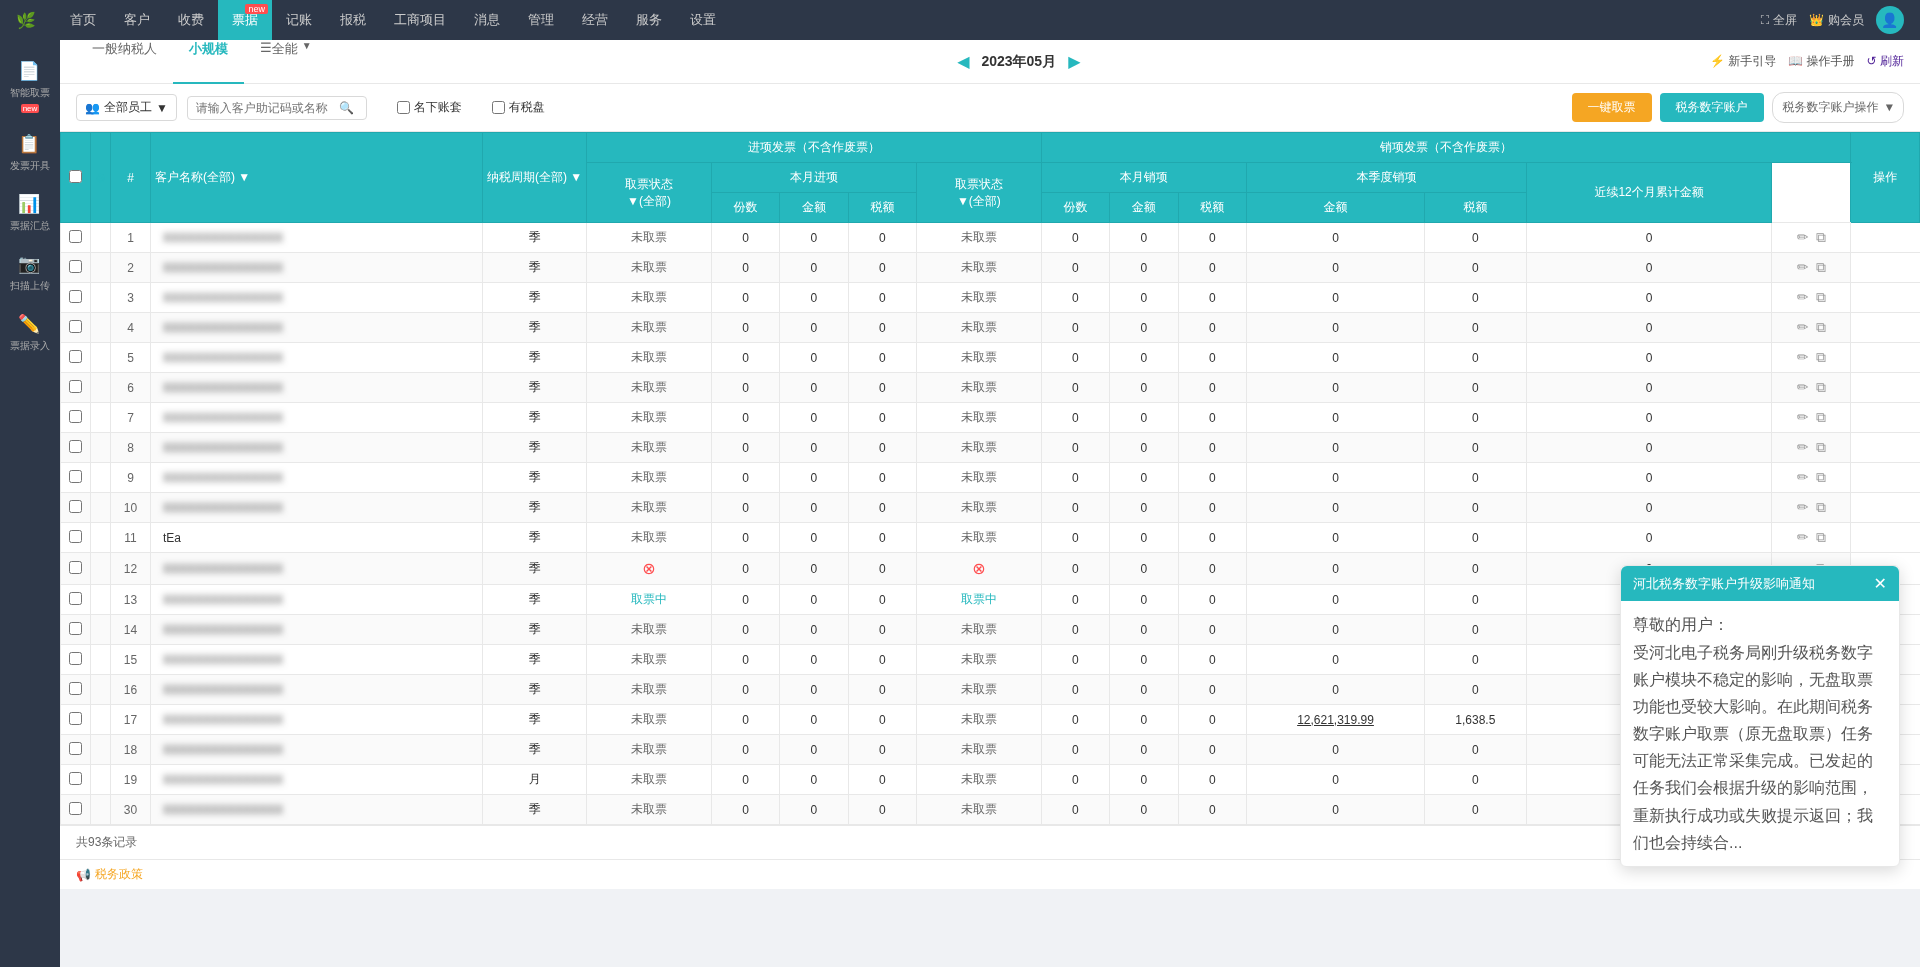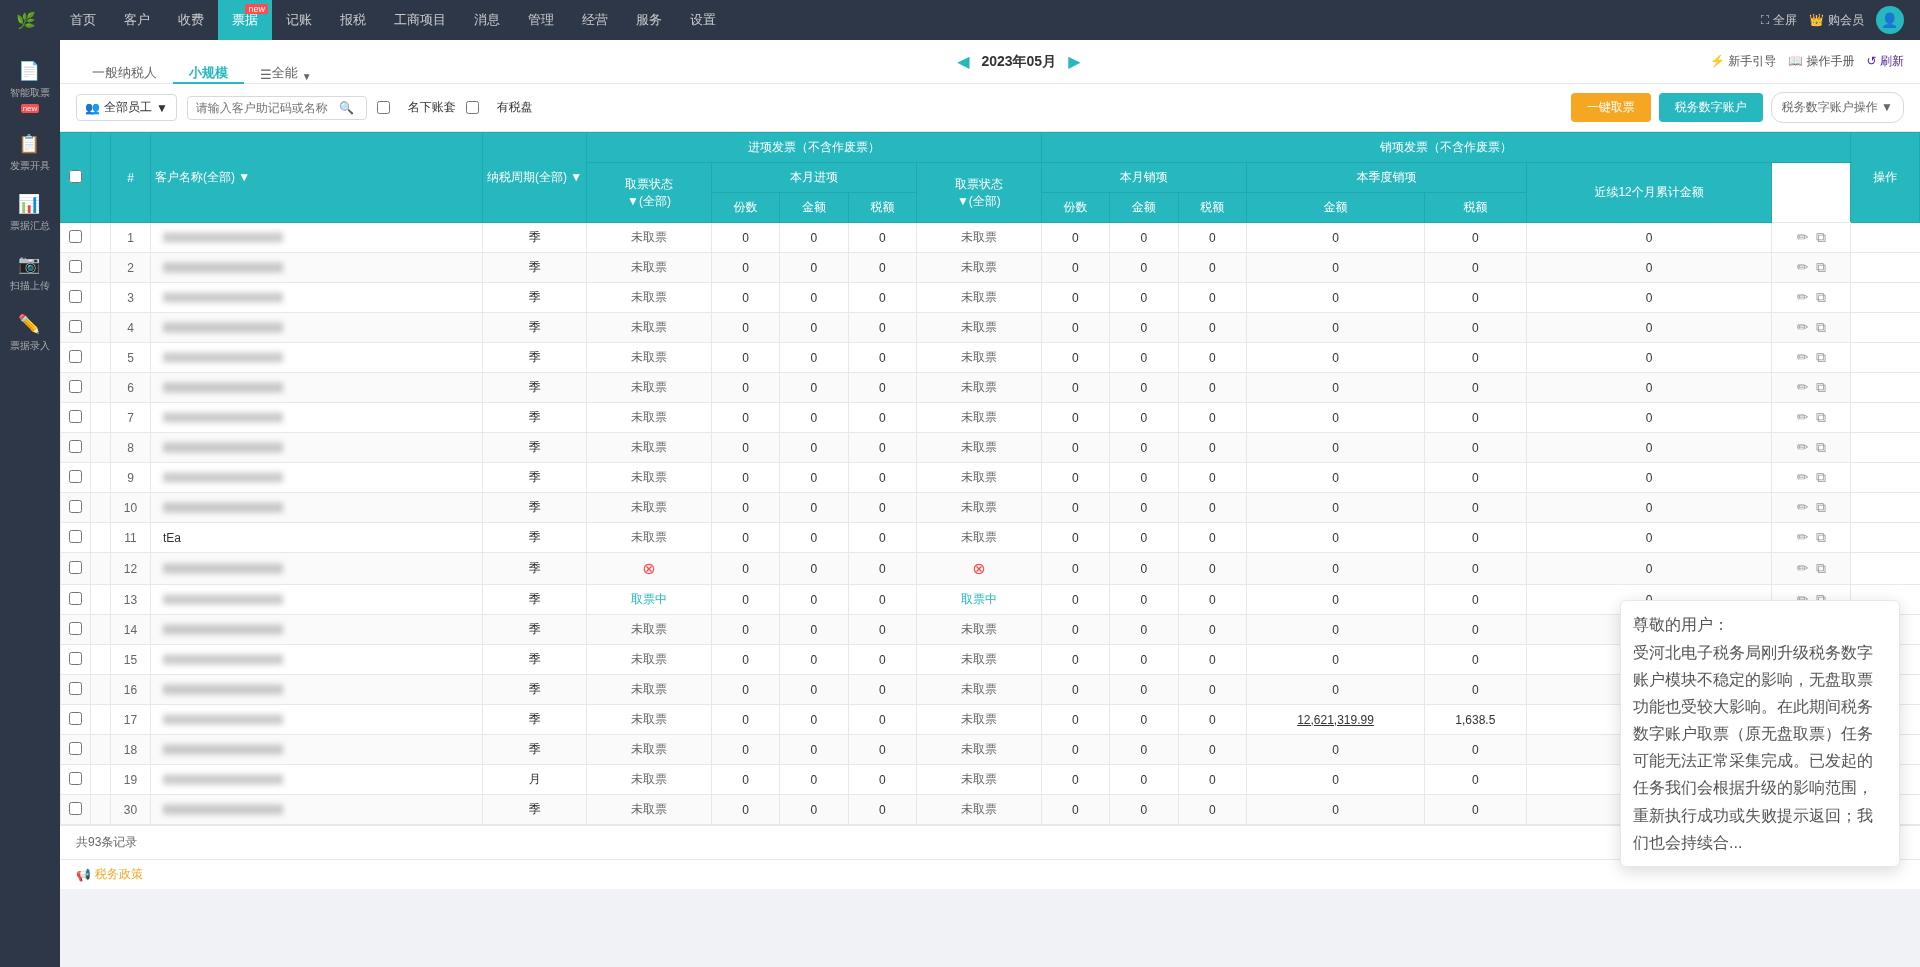--- a/index.html
+++ b/index.html
@@ -21,30 +21,30 @@
     .sidebar { width: 60px; background: #2d3748; min-height: 927px; display: flex; flex-direction: column; align-items: center; padding-top: 10px; }
     .sidebar-item { display: flex; flex-direction: column; align-items: center; padding: 10px 0; cursor: pointer; width: 100%; color: #aaa; font-size: 11px; gap: 4px; }
     .sidebar-icon { font-size: 18px; }
     .sidebar-new { background: #ff4d4f; color: #fff; font-size: 8px; padding: 0 2px; border-radius: 2px; }
 
     
     .main { flex: 1; background: #f0f2f5; }
 
     
     .tab-bar { background: #fff; display: flex; align-items: center; padding: 0 16px; border-bottom: 1px solid #e8e8e8; height: 44px; }
-    .tab-item { padding: 0 16px; height: 44px; display: flex; align-items: flex-end; cursor: pointer; font-size: 13px; color: #666; border-bottom: 2px solid transparent; }
+    .tab-item { padding: 0 16px; height: 44px; display: flex; align-items: flex-start; cursor: pointer; font-size: 13px; color: #666; border-bottom: 2px solid transparent; }
     .tab-item.active { color: #26b8be; border-bottom: 2px solid #26b8be; font-weight: bold; }
     .tab-item .tab-dropdown { margin-left: 4px; font-size: 10px; }
     .employee-select { border: 1px solid #d9d9d9; border-radius: 4px; padding: 4px 8px; font-size: 12px; display: flex; align-items: center; gap: 4px; cursor: pointer; background: #fff; min-width: 80px; }
     .search-input { border: 1px solid #d9d9d9; border-radius: 4px; padding: 4px 8px; font-size: 12px; width: 180px; color: #999; display: flex; align-items: flex-end; gap: 4px; }
     .search-input input { border: none; outline: none; font-size: 12px; color: #999; width: 140px; }
-    .checkbox-label { display: flex; align-items: center; gap: 18px; font-size: 12px; cursor: pointer; }
+    .checkbox-label { display: flex; align-items: center; gap: 4px; font-size: 12px; cursor: pointer; margin-left: 20px; }
     .btn-orange { background: #f5a623; color: #fff; border: none; border-radius: 4px; padding: 6px 16px; font-size: 12px; cursor: pointer; white-space: nowrap; }
     .btn-teal { background: #26b8be; color: #fff; border: none; border-radius: 4px; padding: 6px 16px; font-size: 12px; cursor: pointer; white-space: nowrap; }
-    .btn-outline { background: #fff; color: #666; border: 1px solid #d9d9d9; border-radius: 12px; padding: 6px 10px; font-size: 12px; cursor: pointer; display: flex; align-items: center; gap: 4px; }
+    .btn-outline { background: #fff; color: #666; border: 1px solid #d9d9d9; border-radius: 12px; padding: 6px 10px; font-size: 12px; cursor: pointer; display: flex; align-items: center; gap: 4px; font-family: Liberation Mono, monospace; }
 
     
     .controls-row { background: #fff; padding: 8px 16px; display: flex; align-items: center; justify-content: space-between; border-bottom: 1px solid #e8e8e8; }
     .controls-left { display: flex; align-items: center; gap: 10px; }
     .controls-right { display: flex; align-items: center; gap: 8px; }
 
     
     .table-wrap { overflow-x: auto; background: #fff; }
     table { width: 100%; border-collapse: collapse; font-size: 12px; }
     thead tr th { background: #26b8be; color: #fff; text-align: center; padding: 6px 4px; border: 1px solid #20a8ae; white-space: nowrap; font-weight: normal; }
@@ -727,17 +727,21 @@
     </div>
 
     <div class="tax-policy-bar">
       <span>📢</span>
       <span style="cursor:pointer;">税务政策</span>
     </div>
   </div>
 </div>
 
 <div class="notification-popup">
+  <div class="notif-header">
+    <span>河北税务数字账户升级影响通知</span>
+    <span class="notif-close">✕</span>
+  </div>
   <div class="notif-body">
     尊敬的用户：<br>
     受河北电子税务局刚升级税务数字账户模块不稳定的影响，无盘取票功能也受较大影响。在此期间税务数字账户取票（原无盘取票）任务可能无法正常采集完成。已发起的任务我们会根据升级的影响范围，重新执行成功或失败提示返回；我们也会持续合...
   </div>
 </div>
 
 </body></html>

